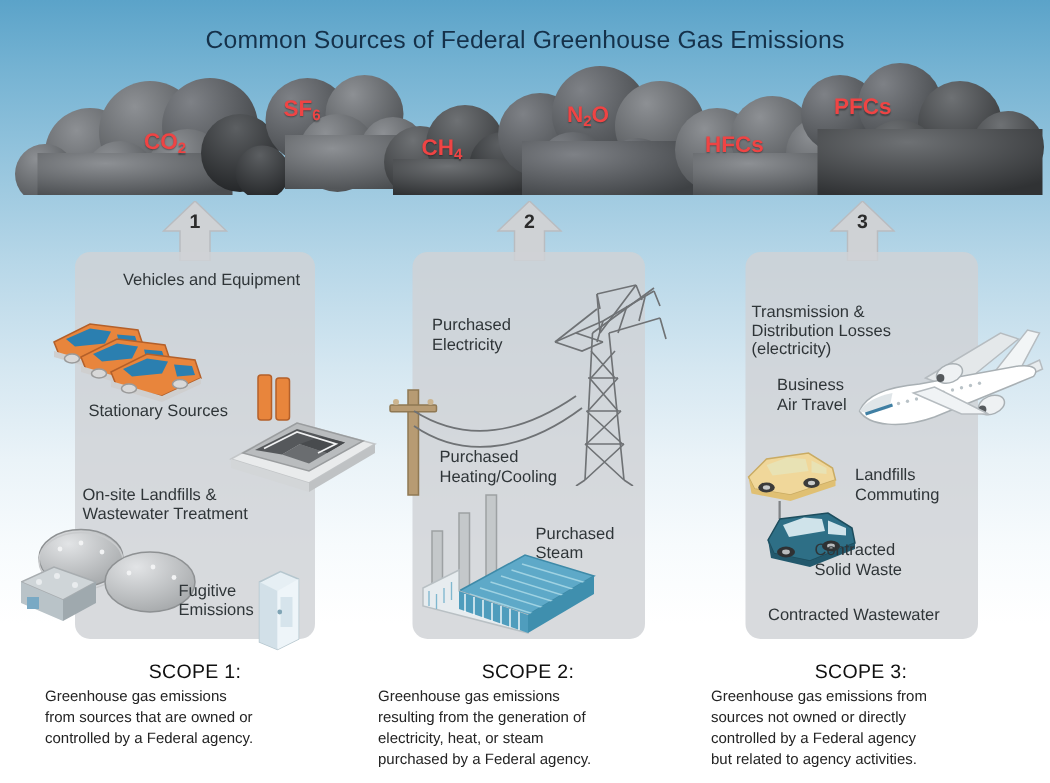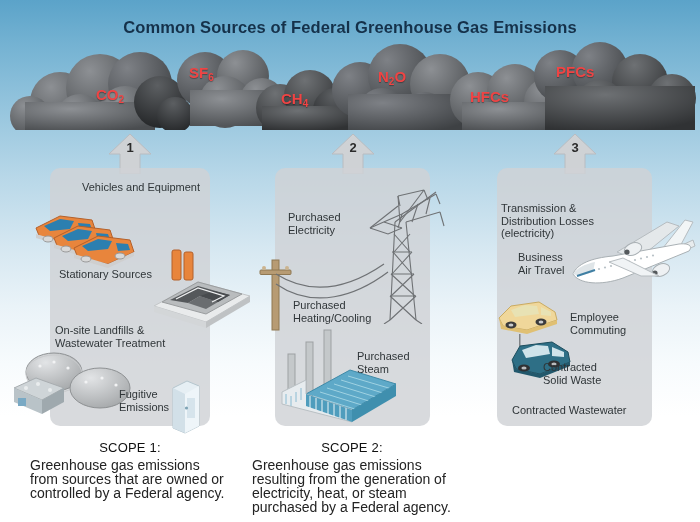--- a/index.html
+++ b/index.html
@@ -24,21 +24,21 @@
        #ffffff 95%,
        #ffffff 100%);
   }
   .ground{
     position:absolute;left:0;top:430px;width:700px;height:92px;background:#ffffff;
   }
 
   
   .title{
     position:absolute;left:0;top:18px;width:700px;text-align:center;
-    font-size:16.5px;font-weight:bold;color:#15314a;letter-spacing:.1px;
+    font-size:16.5px;font-weight:normal;color:#15314a;letter-spacing:.1px;
   }
 
   
   .cloudlayer{position:absolute;left:0;top:40px;width:700px;height:90px;}
   .cloudlabel{
     position:absolute;color:#ef4444;font-weight:bold;font-size:15px;
     text-shadow:0 1px 1px rgba(0,0,0,.35);
     white-space:nowrap;
   }
   .cloudlabel sub{font-size:10px;vertical-align:baseline;position:relative;top:3px;}
@@ -63,21 +63,21 @@
     white-space:pre-line;
   }
 
   
   .cap{position:absolute;top:440px;width:200px;}
   .cap .h{
     text-align:center;font-weight:normal;font-size:13px;color:#101010;margin-bottom:3px;
     letter-spacing:.2px;
   }
   .cap .b{
-    font-size:14px;line-height:14px;color:#232323;white-space:pre-line;
+    font-size:10px;line-height:14px;color:#232323;white-space:pre-line;
   }
   .cap.c1{left:30px;}
   .cap.c2{left:252px;}
   .cap.c3{left:474px;}
 
   .art{position:absolute;}
 </style>
 </head>
 <body>
 
@@ -435,33 +435,40 @@
     <ellipse cx="48" cy="32" rx="6" ry="3.6" fill="#2f3133"></ellipse>
     <ellipse cx="18" cy="36" rx="2.6" ry="1.6" fill="#b9bcbe"></ellipse>
     <ellipse cx="48" cy="32" rx="2.6" ry="1.6" fill="#b9bcbe"></ellipse>
   </svg>
 
   <div class="lbl" style="left:501px;top:185px;margin-top:17px;">Transmission &amp;
 Distribution Losses
 (electricity)</div>
   <div class="lbl" style="left:518px;top:251px;">Business
 Air Travel</div>
-  <div class="lbl" style="left:570px;top:311px;">Employee
+  <div class="lbl" style="left:570px;top:311px;">Landfills
 Commuting</div>
   <div class="lbl" style="left:543px;top:361px;">Contracted
 Solid Waste</div>
   <div class="lbl" style="left:512px;top:404px;">Contracted Wastewater</div>
 
   <div class="cap c1">
     <div class="h">SCOPE 1:</div>
     <div class="b">Greenhouse gas emissions
 from sources that are owned or
 controlled by a Federal agency.</div>
   </div>
   <div class="cap c2">
     <div class="h">SCOPE 2:</div>
     <div class="b">Greenhouse gas emissions
 resulting from the generation of
 electricity, heat, or steam
 purchased by a Federal agency.</div>
   </div>
+  <div class="cap c3">
+    <div class="h">SCOPE 3:</div>
+    <div class="b">Greenhouse gas emissions from
+sources not owned or directly
+controlled by a Federal agency
+but related to agency activities.</div>
+  </div>
 
 </div>
 
 </body></html>

